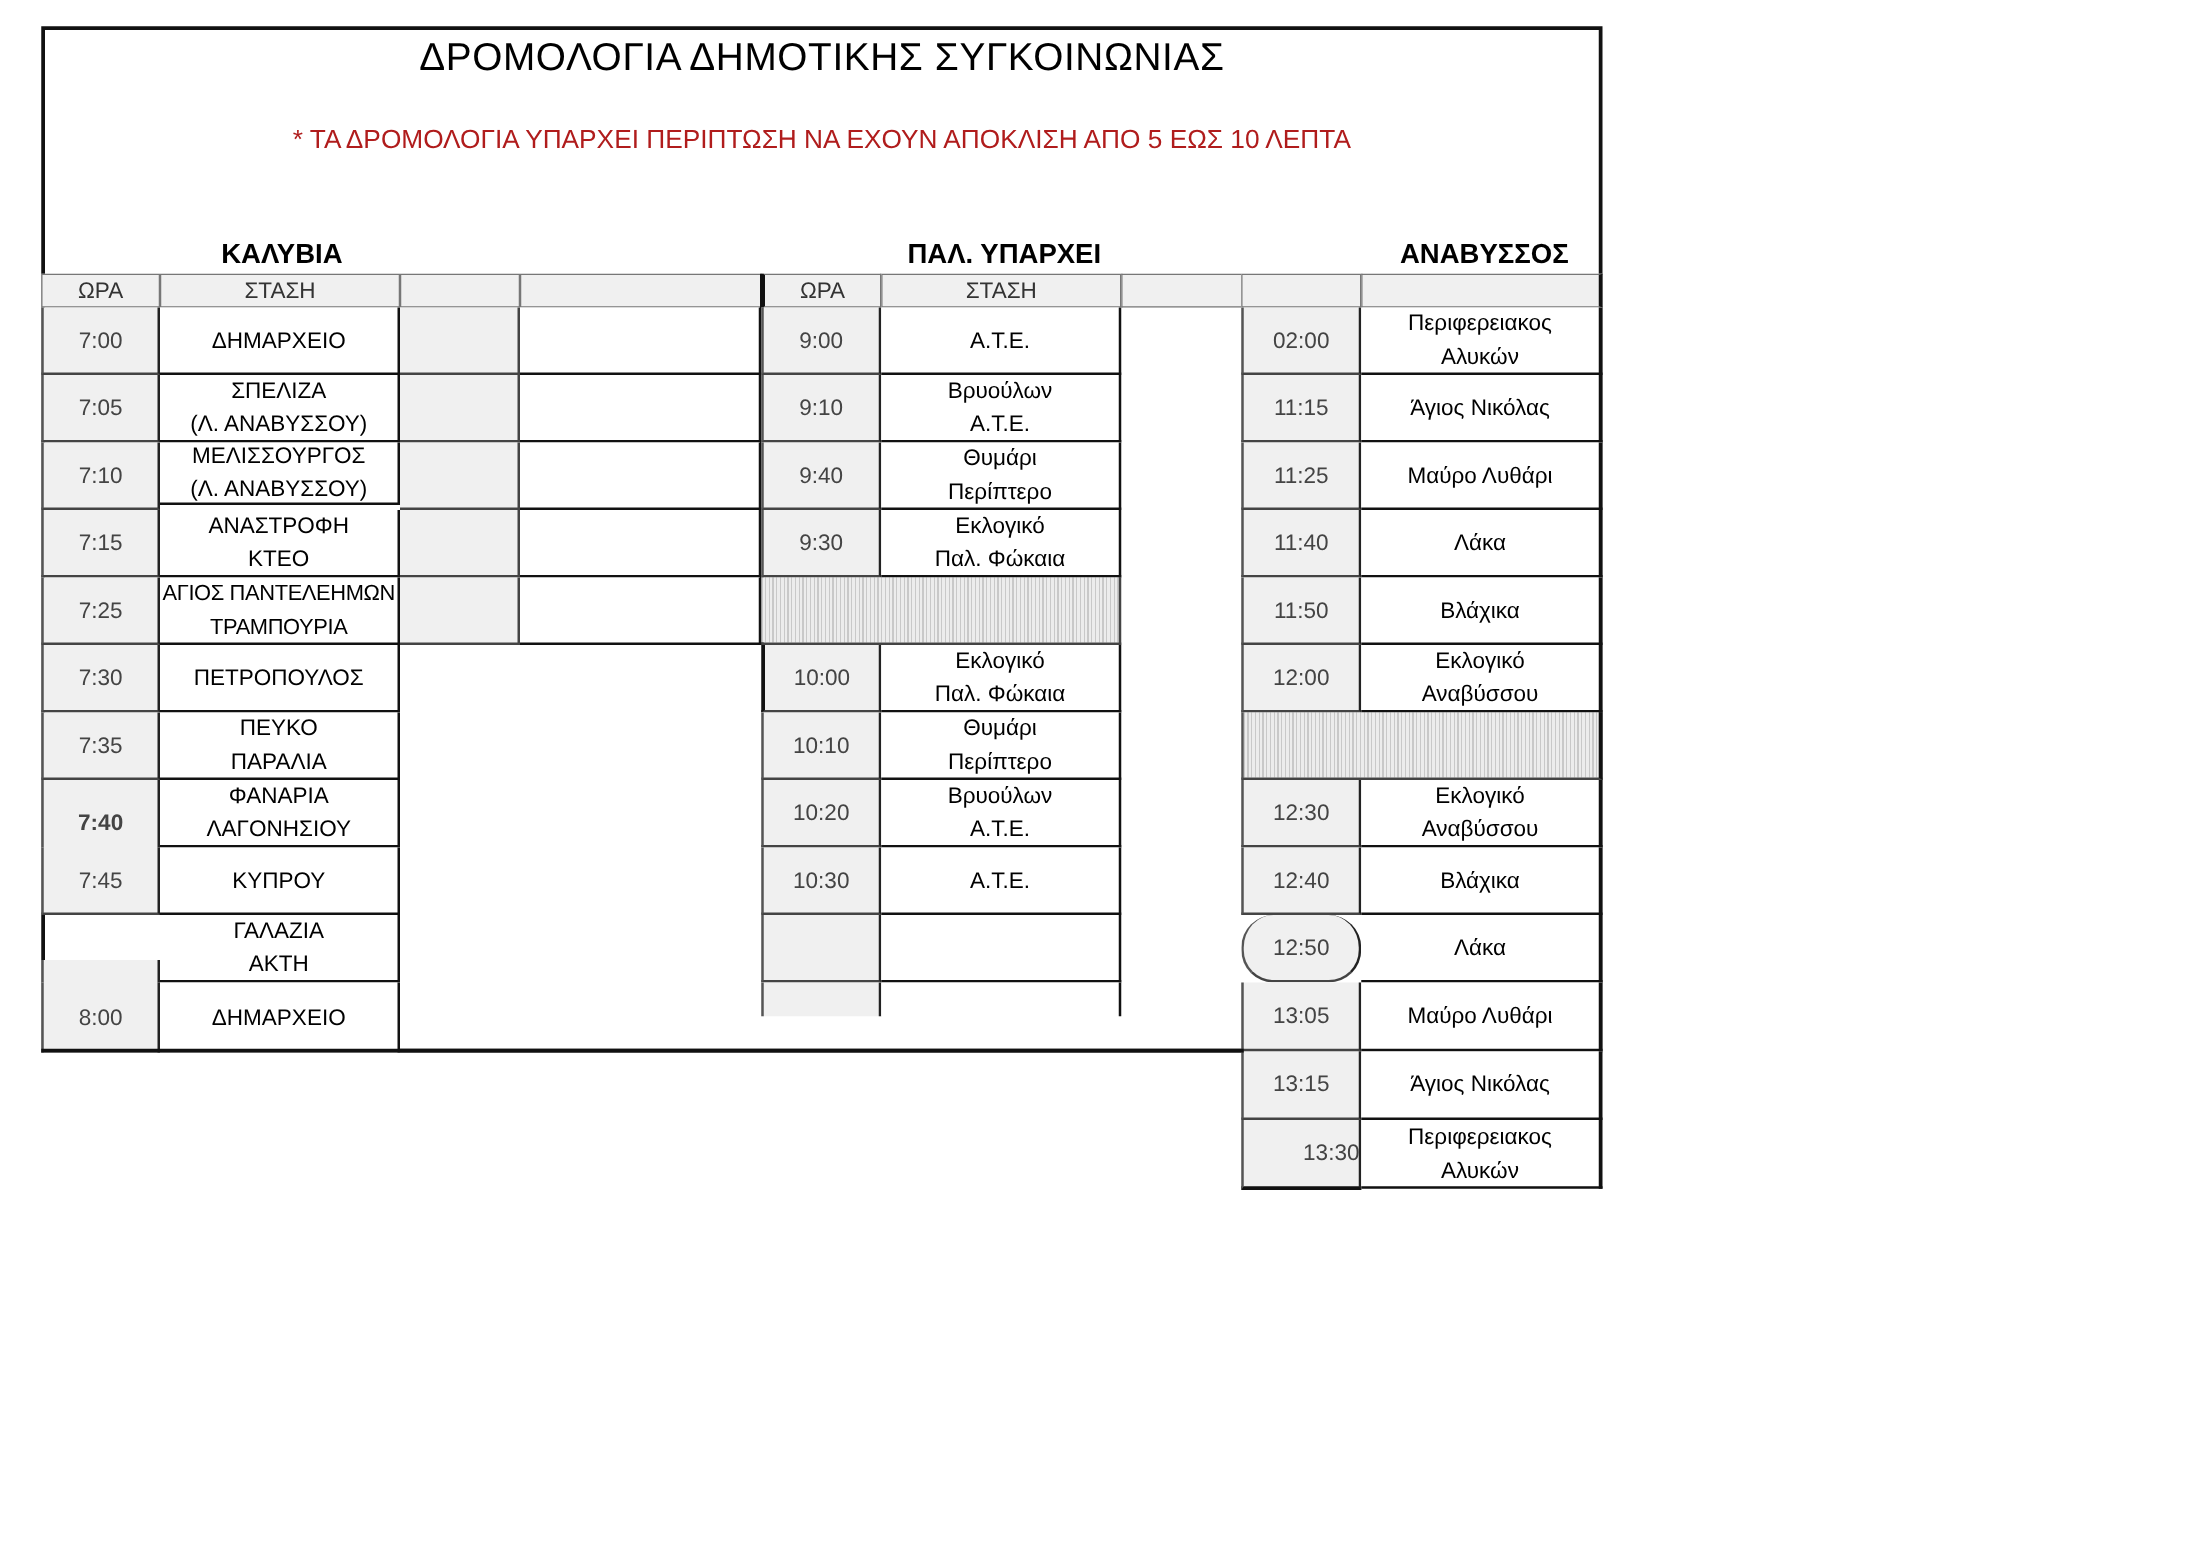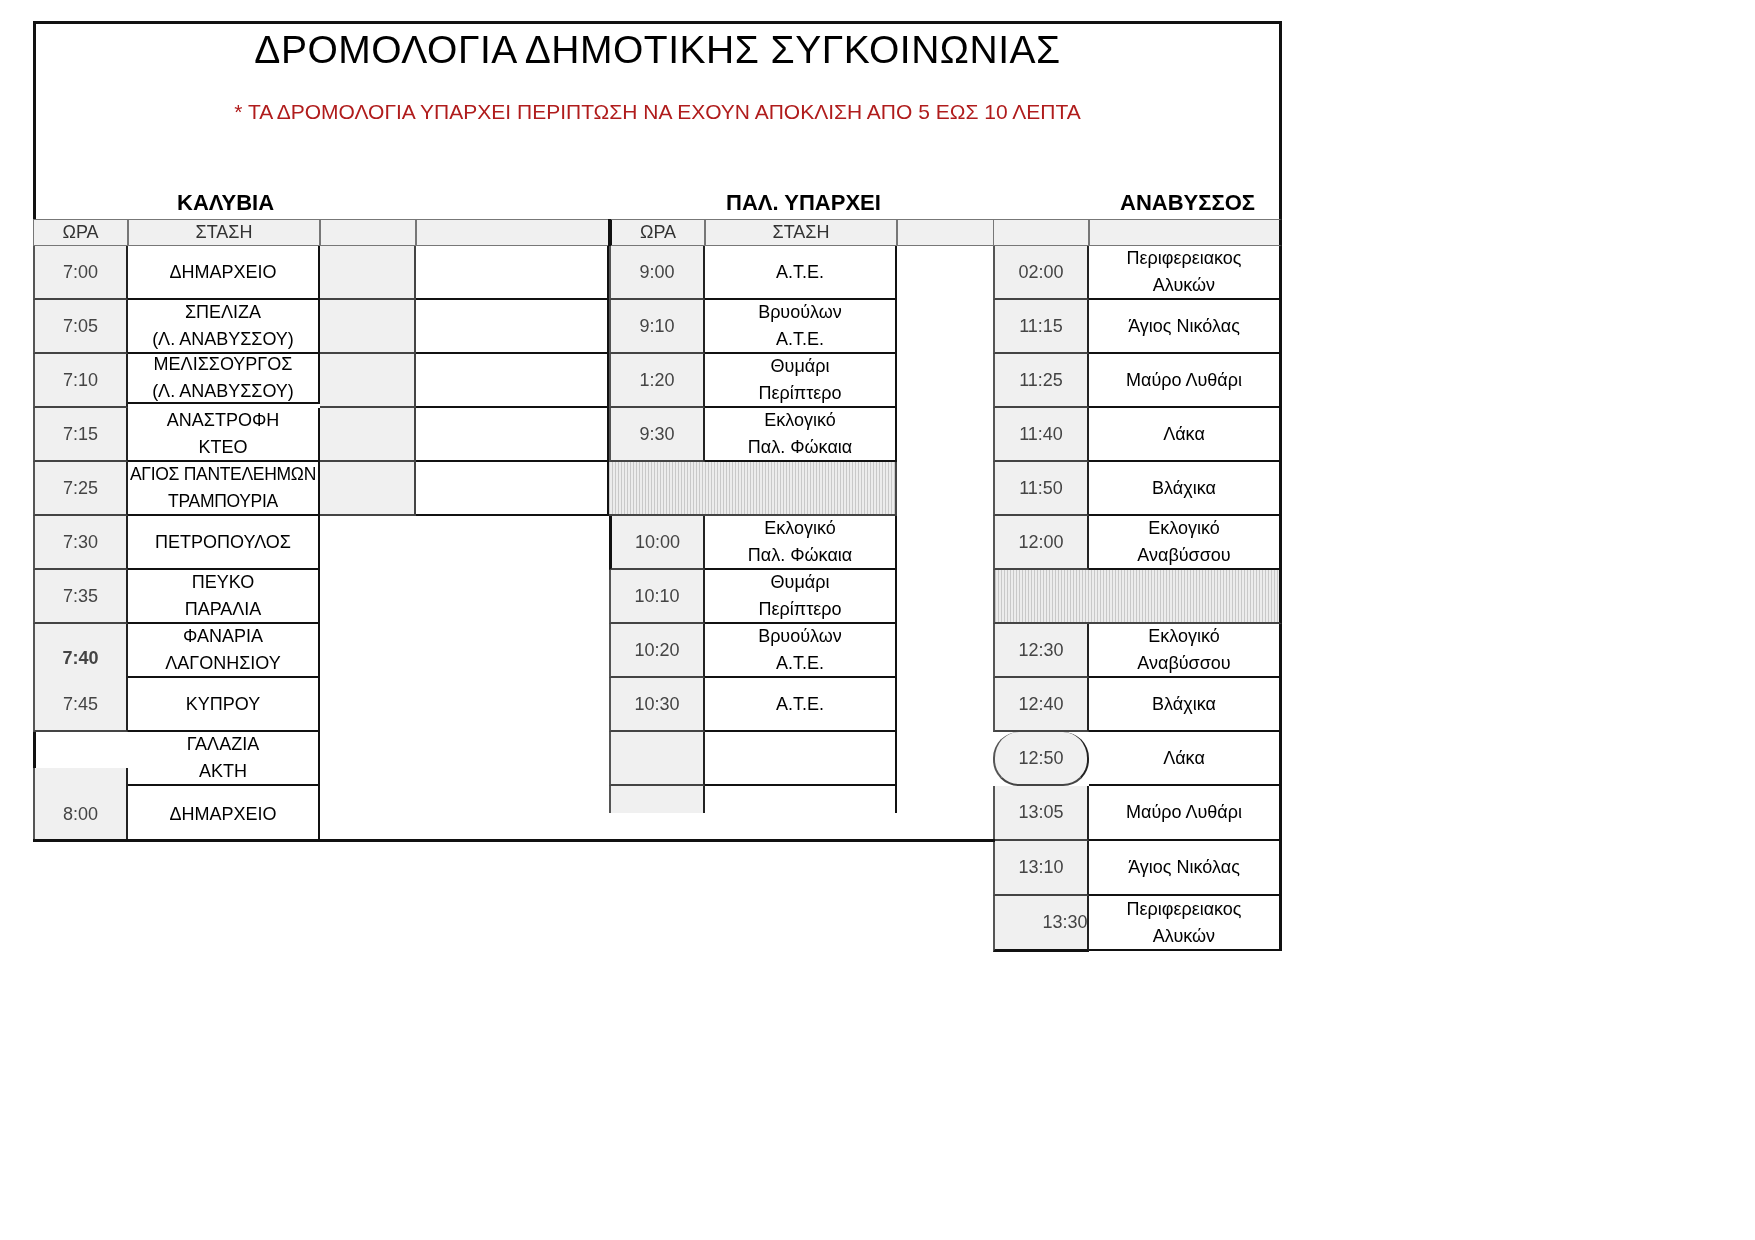--- a/index.html
+++ b/index.html
@@ -1,21 +1,21 @@
 <!DOCTYPE html>
 <html><head>
 <meta charset="utf-8">
 <style>
   html, body { margin:0; padding:0; background:#ffffff; }
   body { width:1755px; height:1240px; position:relative; overflow:hidden;
          font-family:"Liberation Sans", "DejaVu Sans", sans-serif; color:#000; }
   .frame { position:absolute; left:33px; top:21px; width:1249px; height:821px;
            border:3px solid #111; box-sizing:border-box; }
   .title { position:absolute; left:0; top:28px; width:1315px; text-align:center;
-           font-size:39px; letter-spacing:0.5px; }
+           font-size:31px; letter-spacing:0.5px; }
   .note { position:absolute; left:0; top:100px; width:1315px; text-align:center;
           font-size:21px; color:#b01c1c; }
   .sec-title { position:absolute; top:190px; font-size:22px; font-weight:bold; }
   .cell { position:absolute; box-sizing:border-box; display:flex; align-items:center;
           justify-content:center; text-align:center; font-size:18px; line-height:27px;
           white-space:pre-line; }
   .hdr { background:#f0f0f0; color:#333; border:1px solid #777; font-size:18px; }
   .time { background:#f0f0f0; color:#444; border-left:2px solid #555; border-bottom:2px solid #444;
           border-right:2px solid #222; }
   .stop { background:#fff; border-bottom:2px solid #111; border-right:2px solid #111; }
@@ -106,21 +106,21 @@
 <div>
   <div class="vline" style="left:608px;top:219px;width:3px;height:297px;"></div>
 
   <div class="cell time" style="left:609px;top:246px;width:96px;height:54px;">9:00</div>
   <div class="cell stop" style="left:705px;top:246px;width:192px;height:54px;">Α.Τ.Ε.</div>
 
   <div class="cell time" style="left:609px;top:300px;width:96px;height:54px;">9:10</div>
   <div class="cell stop" style="left:705px;top:300px;width:192px;height:54px;">Βρυούλων
 Α.Τ.Ε.</div>
 
-  <div class="cell time" style="left:609px;top:354px;width:96px;height:54px;">1:20</div>
+  <div class="cell time" style="left:609px;top:354px;width:96px;height:54px;">9:40</div>
   <div class="cell stop" style="left:705px;top:354px;width:192px;height:54px;">Θυμάρι
 Περίπτερο</div>
 
   <div class="cell time" style="left:609px;top:408px;width:96px;height:54px;">9:30</div>
   <div class="cell stop" style="left:705px;top:408px;width:192px;height:54px;">Εκλογικό
 Παλ. Φώκαια</div>
 
   <div class="cell hatch" style="left:609px;top:462px;width:288px;height:54px;border-right:2px solid #444;"></div>
 
   <div class="cell time" style="left:609px;top:516px;width:96px;height:54px;border-left:3px solid #111;">10:00</div>
@@ -174,21 +174,21 @@
 
   <div class="cell time" style="left:993px;top:678px;width:96px;height:54px;">12:40</div>
   <div class="cell stop" style="left:1089px;top:678px;width:193px;height:54px;border-right:3px solid #111;">Βλάχικα</div>
 
   <div class="cell time" style="left:993px;top:732px;width:96px;height:54px;border-radius:26px;">12:50</div>
   <div class="cell stop" style="left:1089px;top:732px;width:193px;height:54px;border-right:3px solid #111;">Λάκα</div>
 
   <div class="cell time" style="left:993px;top:786px;width:96px;height:55px;">13:05</div>
   <div class="cell stop" style="left:1089px;top:786px;width:193px;height:55px;border-right:3px solid #111;">Μαύρο Λυθάρι</div>
 
-  <div class="cell time" style="left:993px;top:841px;width:96px;height:55px;">13:10</div>
+  <div class="cell time" style="left:993px;top:841px;width:96px;height:55px;">13:15</div>
   <div class="cell stop" style="left:1089px;top:841px;width:193px;height:55px;border-right:3px solid #111;">Άγιος Νικόλας</div>
 
   <div class="cell time" style="left:993px;top:896px;width:96px;height:56px;border-bottom:3px solid #111;padding-left:48px;">13:30</div>
   <div class="cell stop" style="left:1089px;top:896px;width:193px;height:55px;border-right:3px solid #111;">Περιφερειακος
 Αλυκών</div>
 </div>
 
 <div class="hline" style="left:33px;top:839px;width:962px;height:3px;"></div>
 
 </body></html>

